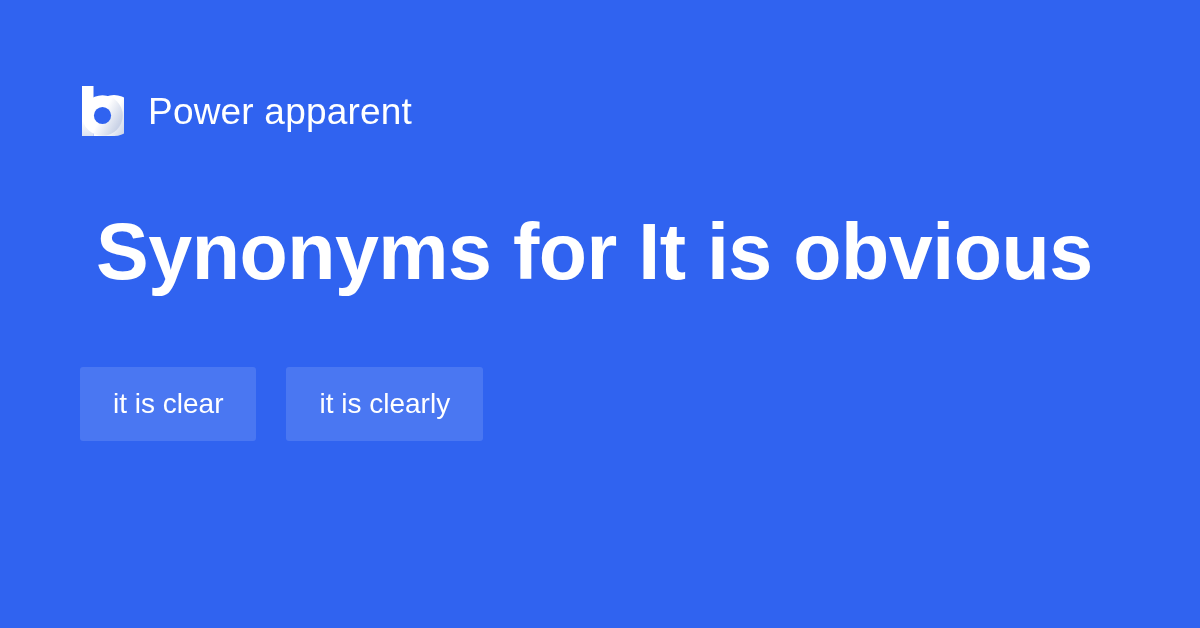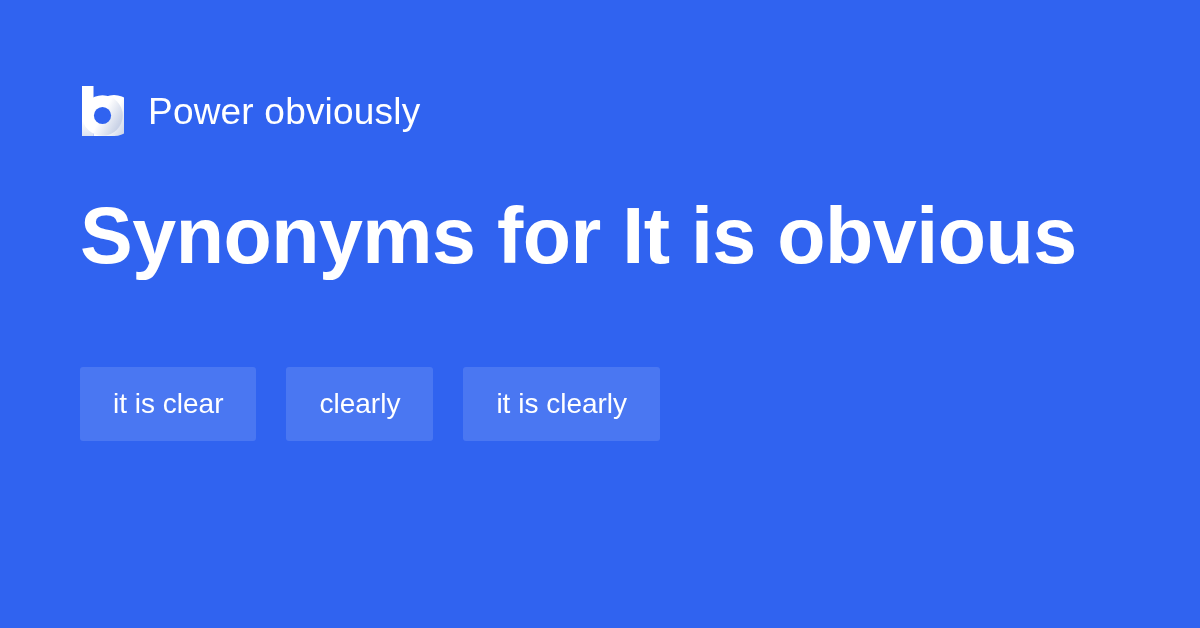--- a/index.html
+++ b/index.html
@@ -48,21 +48,21 @@
     letter-spacing: 0.2px;
     line-height: 1;
     white-space: nowrap;
   }
 
   
   .page-title {
     position: absolute;
     left: 80px;
     top: 196px;
-    margin: 0;
+    margin: 16px;
     color: #ffffff;
     font-size: 79px;
     font-weight: 700;
     letter-spacing: -0.5px;
     line-height: 1.0;
     white-space: nowrap;
   }
 
   
   .chips {
@@ -119,24 +119,23 @@
         </defs>
 
         <rect x="2" y="1" width="11.5" height="50" fill="url(#stemGrad)"></rect>
 
         <g mask="url(#bowlHole)">
           <path d="M13.5 30.5 a20.5 20.5 0 1 1 20.5 20.5 L13.5 51 Z" fill="url(#bowlGrad)"></path>
           <circle cx="22.5" cy="30.5" r="20.3" fill="url(#bowlGrad)"></circle>
         </g>
       </svg>
     </span>
-    <span class="brand-name">Power obviously</span>
+    <span class="brand-name">Power apparent</span>
   </div>
 
   <h1 class="page-title">Synonyms for It is obvious</h1>
 
   <div class="chips">
     <span class="chip">it is clear</span>
-    <span class="chip">clearly</span>
     <span class="chip">it is clearly</span>
   </div>
 
 </div>
 
 </body></html>

